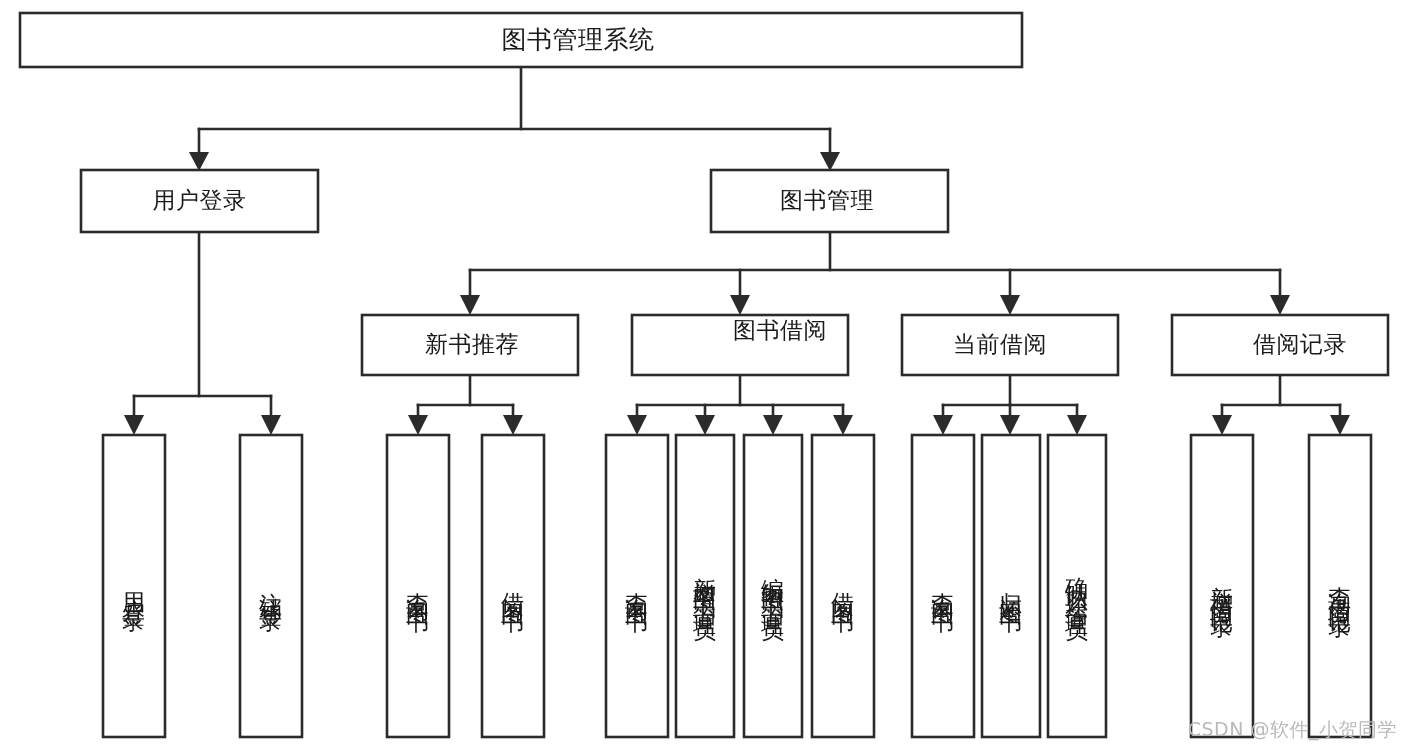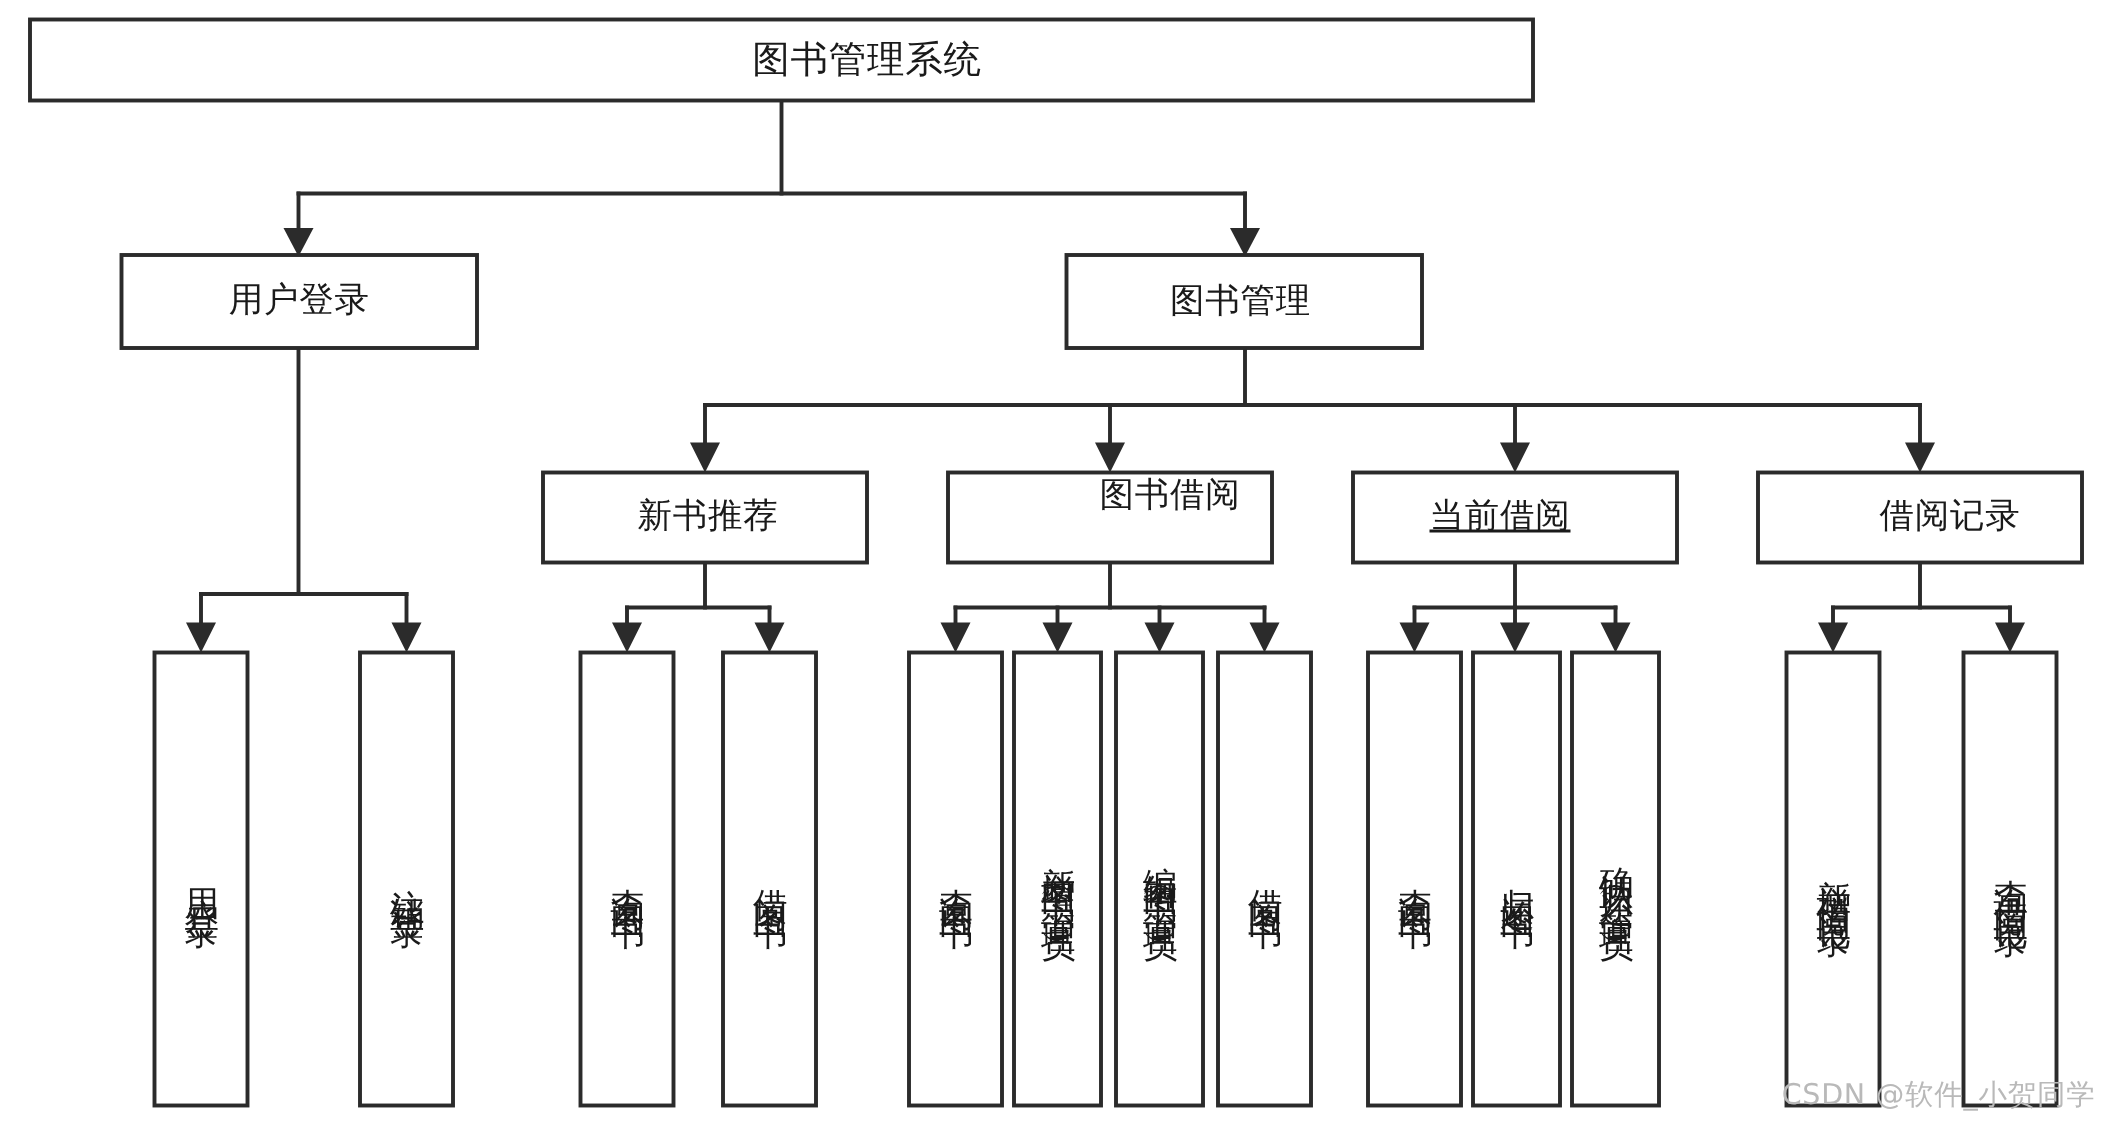--- a/index.html
+++ b/index.html
@@ -180,25 +180,25 @@
       <rect class="node-box" x="1048" y="435" width="58" height="302"></rect>
 
       <rect class="node-box" x="1191" y="435" width="62" height="302"></rect>
       <rect class="node-box" x="1309" y="435" width="62" height="302"></rect>
     </g>
   </svg>
 
   <div class="node-label horizontal title" style="left:20px; top:13px; width:1116px; height:54px;">图书管理系统</div>
 
   <div class="node-label horizontal" style="left:81px; top:170px; width:237px; height:62px;">用户登录</div>
-  <div class="node-label horizontal" style="left:711px; top:170px; width:232px; height:62px;font-family:Liberation Serif, serif;">图书管理</div>
+  <div class="node-label horizontal" style="left:711px; top:170px; width:232px; height:62px;">图书管理</div>
 
   <div class="node-label horizontal" style="left:364px; top:315px; width:216px; height:60px;">新书推荐</div>
   <div class="node-label horizontal" style="left:632px; top:301px; width:216px; height:60px;margin-left:40px;">图书借阅</div>
-  <div class="node-label horizontal" style="left:902px; top:315px; width:196px; height:60px;text-decoration:underline;">当前借阅</div>
+  <div class="node-label horizontal" style="left:902px; top:315px; width:196px; height:60px;">当前借阅</div>
   <div class="node-label horizontal" style="left:1172px; top:315px; width:216px; height:60px;padding-left:40px;">借阅记录</div>
 
   <div class="node-label vertical" style="left:103px; top:435px; width:62px; height:302px;">用户登录</div>
   <div class="node-label vertical" style="left:240px; top:435px; width:62px; height:302px;">注销登录</div>
 
   <div class="node-label vertical" style="left:387px; top:435px; width:62px; height:302px;">查询图书</div>
   <div class="node-label vertical" style="left:482px; top:435px; width:62px; height:302px;">借阅图书</div>
 
   <div class="node-label vertical" style="left:606px; top:435px; width:62px; height:302px;">查询图书</div>
   <div class="node-label vertical" style="left:676px; top:435px; width:58px; height:302px;">新增图书（管理员）</div>

